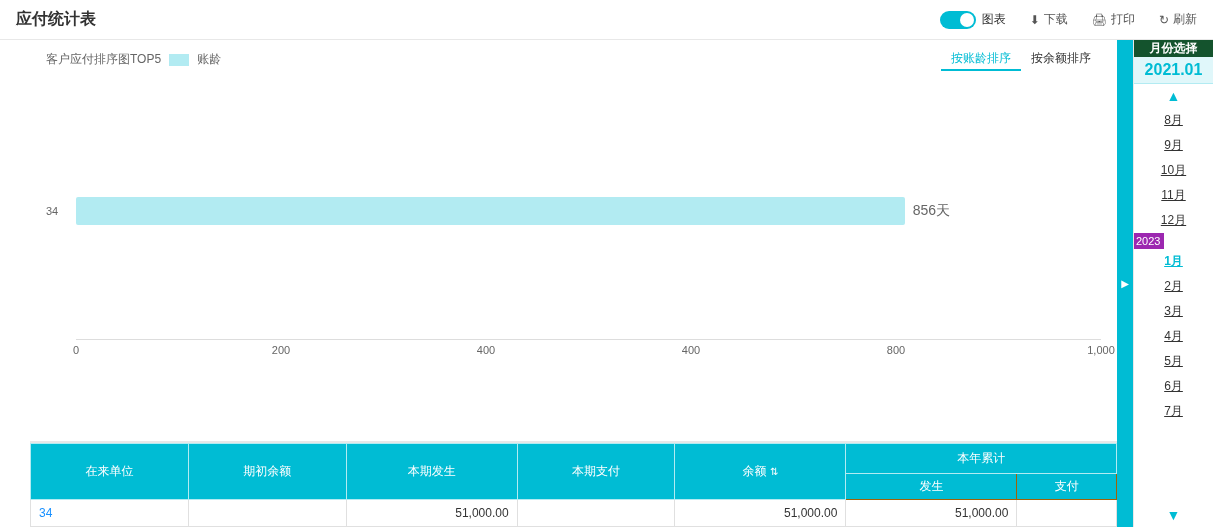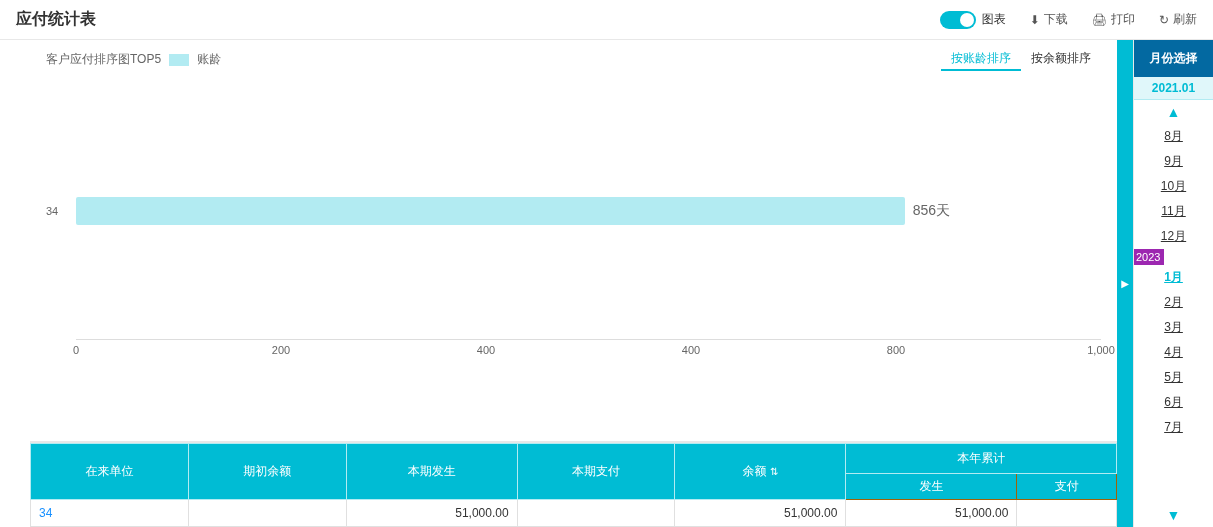--- a/index.html
+++ b/index.html
@@ -43,22 +43,22 @@
     
     .data-table-section { border-top: 2px solid #e8e8e8; }
     table { width: 100%; border-collapse: collapse; }
     thead tr.header-row-1 th { background: #00bcd4; color: #fff; text-align: center; padding: 6px 8px; font-size: 12px; font-weight: normal; border: 1px solid #b2ebf2; }
     thead tr.header-row-2 th { background: #00bcd4; color: #fff; text-align: center; padding: 4px 8px; font-size: 12px; font-weight: normal; border: 1px solid #a16207; }
     tbody tr td { padding: 6px 8px; border: 1px solid #e0e0e0; font-size: 12px; text-align: right; background: #fff; }
     tbody tr td:first-child { text-align: left; color: #1890ff; }
 
     
     .right-sidebar { width: 80px; background: #fff; border-left: 1px solid #e8e8e8; display: flex; flex-direction: column; overflow: hidden; }
-    .sidebar-header { background: #0369a1; color: #fff; text-align: center; padding: 10px 4px; font-size: 12px; font-weight: bold; }
-    .sidebar-current { background: #e0f7fa; text-align: center; padding: 4px; font-size: 12px; color: #00bcd4; font-weight: bold; border-bottom: 1px solid #b2ebf2; }
+    .sidebar-header { background: #14532d; color: #fff; text-align: center; padding: 0 4px; font-size: 12px; font-weight: bold; }
+    .sidebar-current { background: #e0f7fa; text-align: center; padding: 4px; font-size: 16px; color: #00bcd4; font-weight: bold; border-bottom: 1px solid #b2ebf2; }
     .sidebar-nav-btn { text-align: center; padding: 4px; cursor: pointer; color: #00bcd4; font-size: 14px; background: #fff; }
     .sidebar-year-label { background: #9c27b0; color: #fff; text-align: left; padding: 2px 4px; font-size: 11px; position: relative; left: -2px; }
     .sidebar-month-list { flex: 1; overflow-y: auto; }
     .sidebar-month-item { text-align: center; padding: 4px 8px; font-size: 12px; color: #333; cursor: pointer; text-decoration: underline; }
     .sidebar-month-item.selected { color: #00bcd4; font-weight: bold; }
 
     .expand-btn { width: 16px; background: #00bcd4; cursor: pointer; display: flex; align-items: center; justify-content: center; color: #fff; font-size: 10px; }
   </style>
 </head>
 <body>

